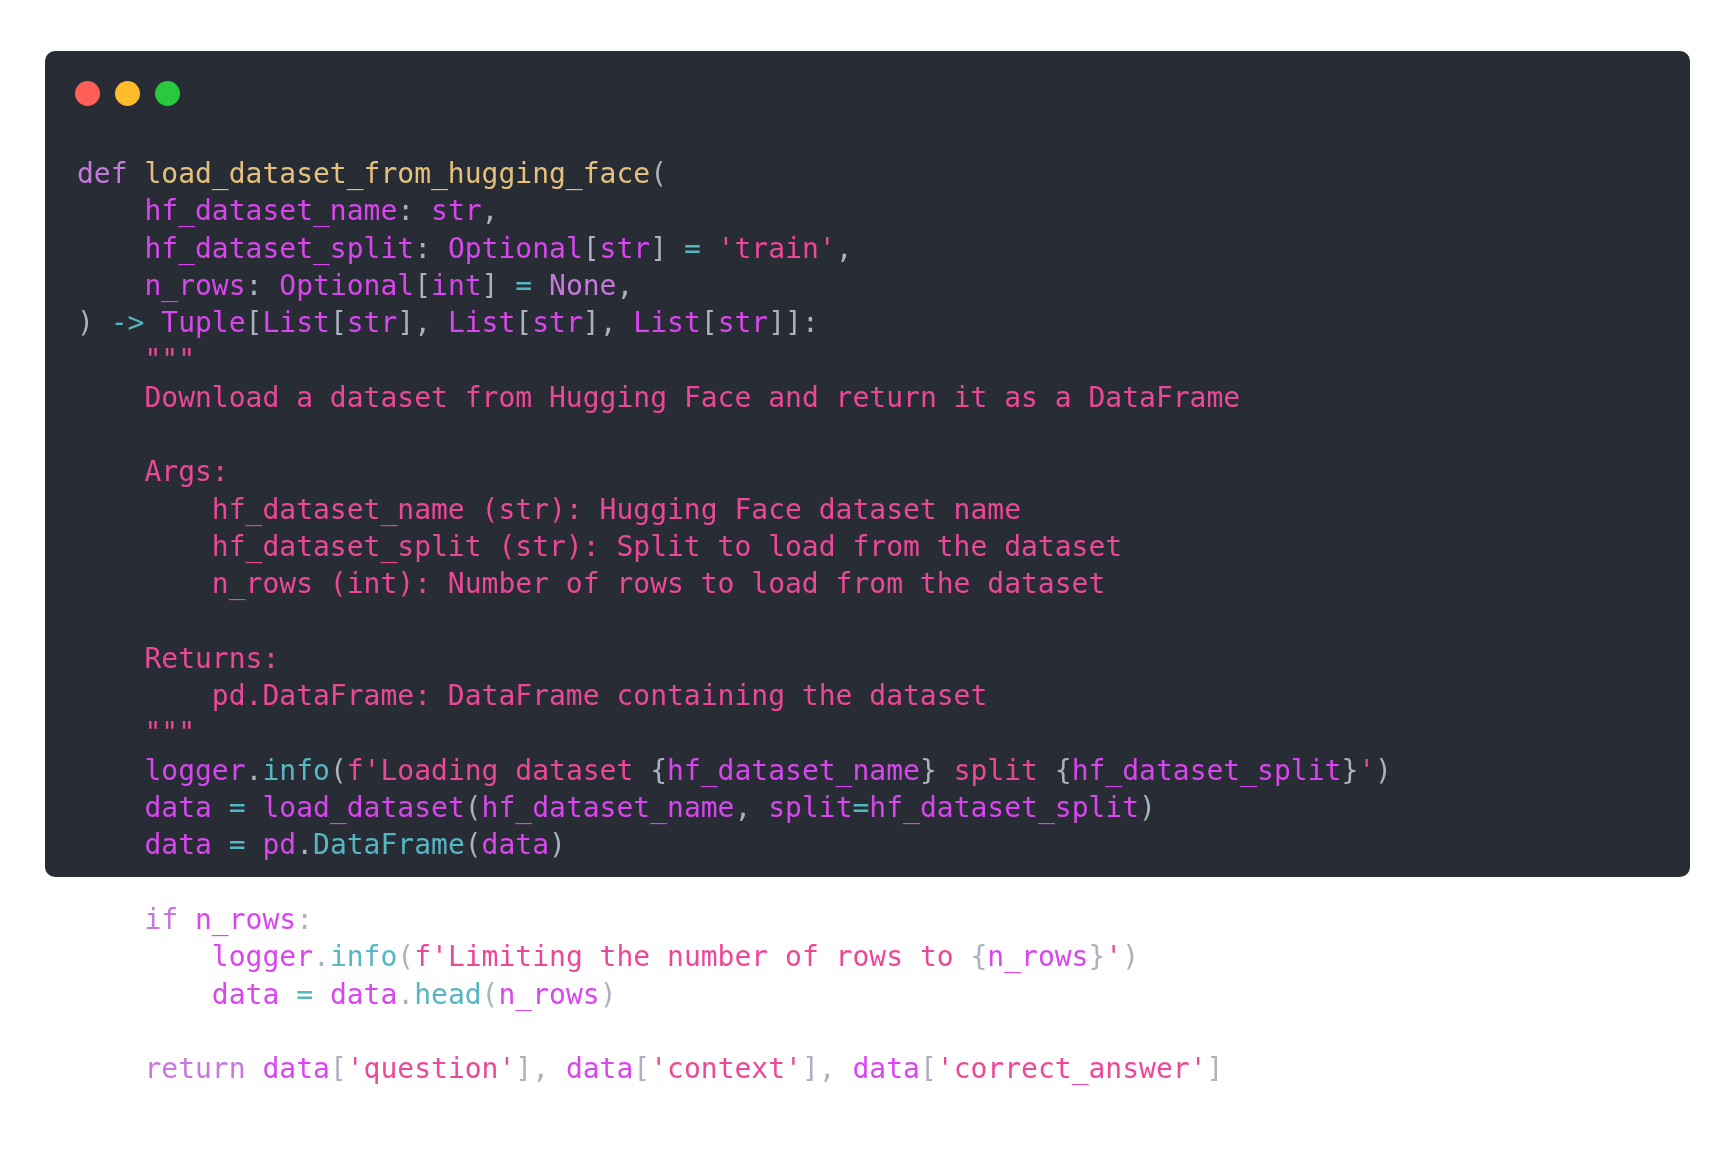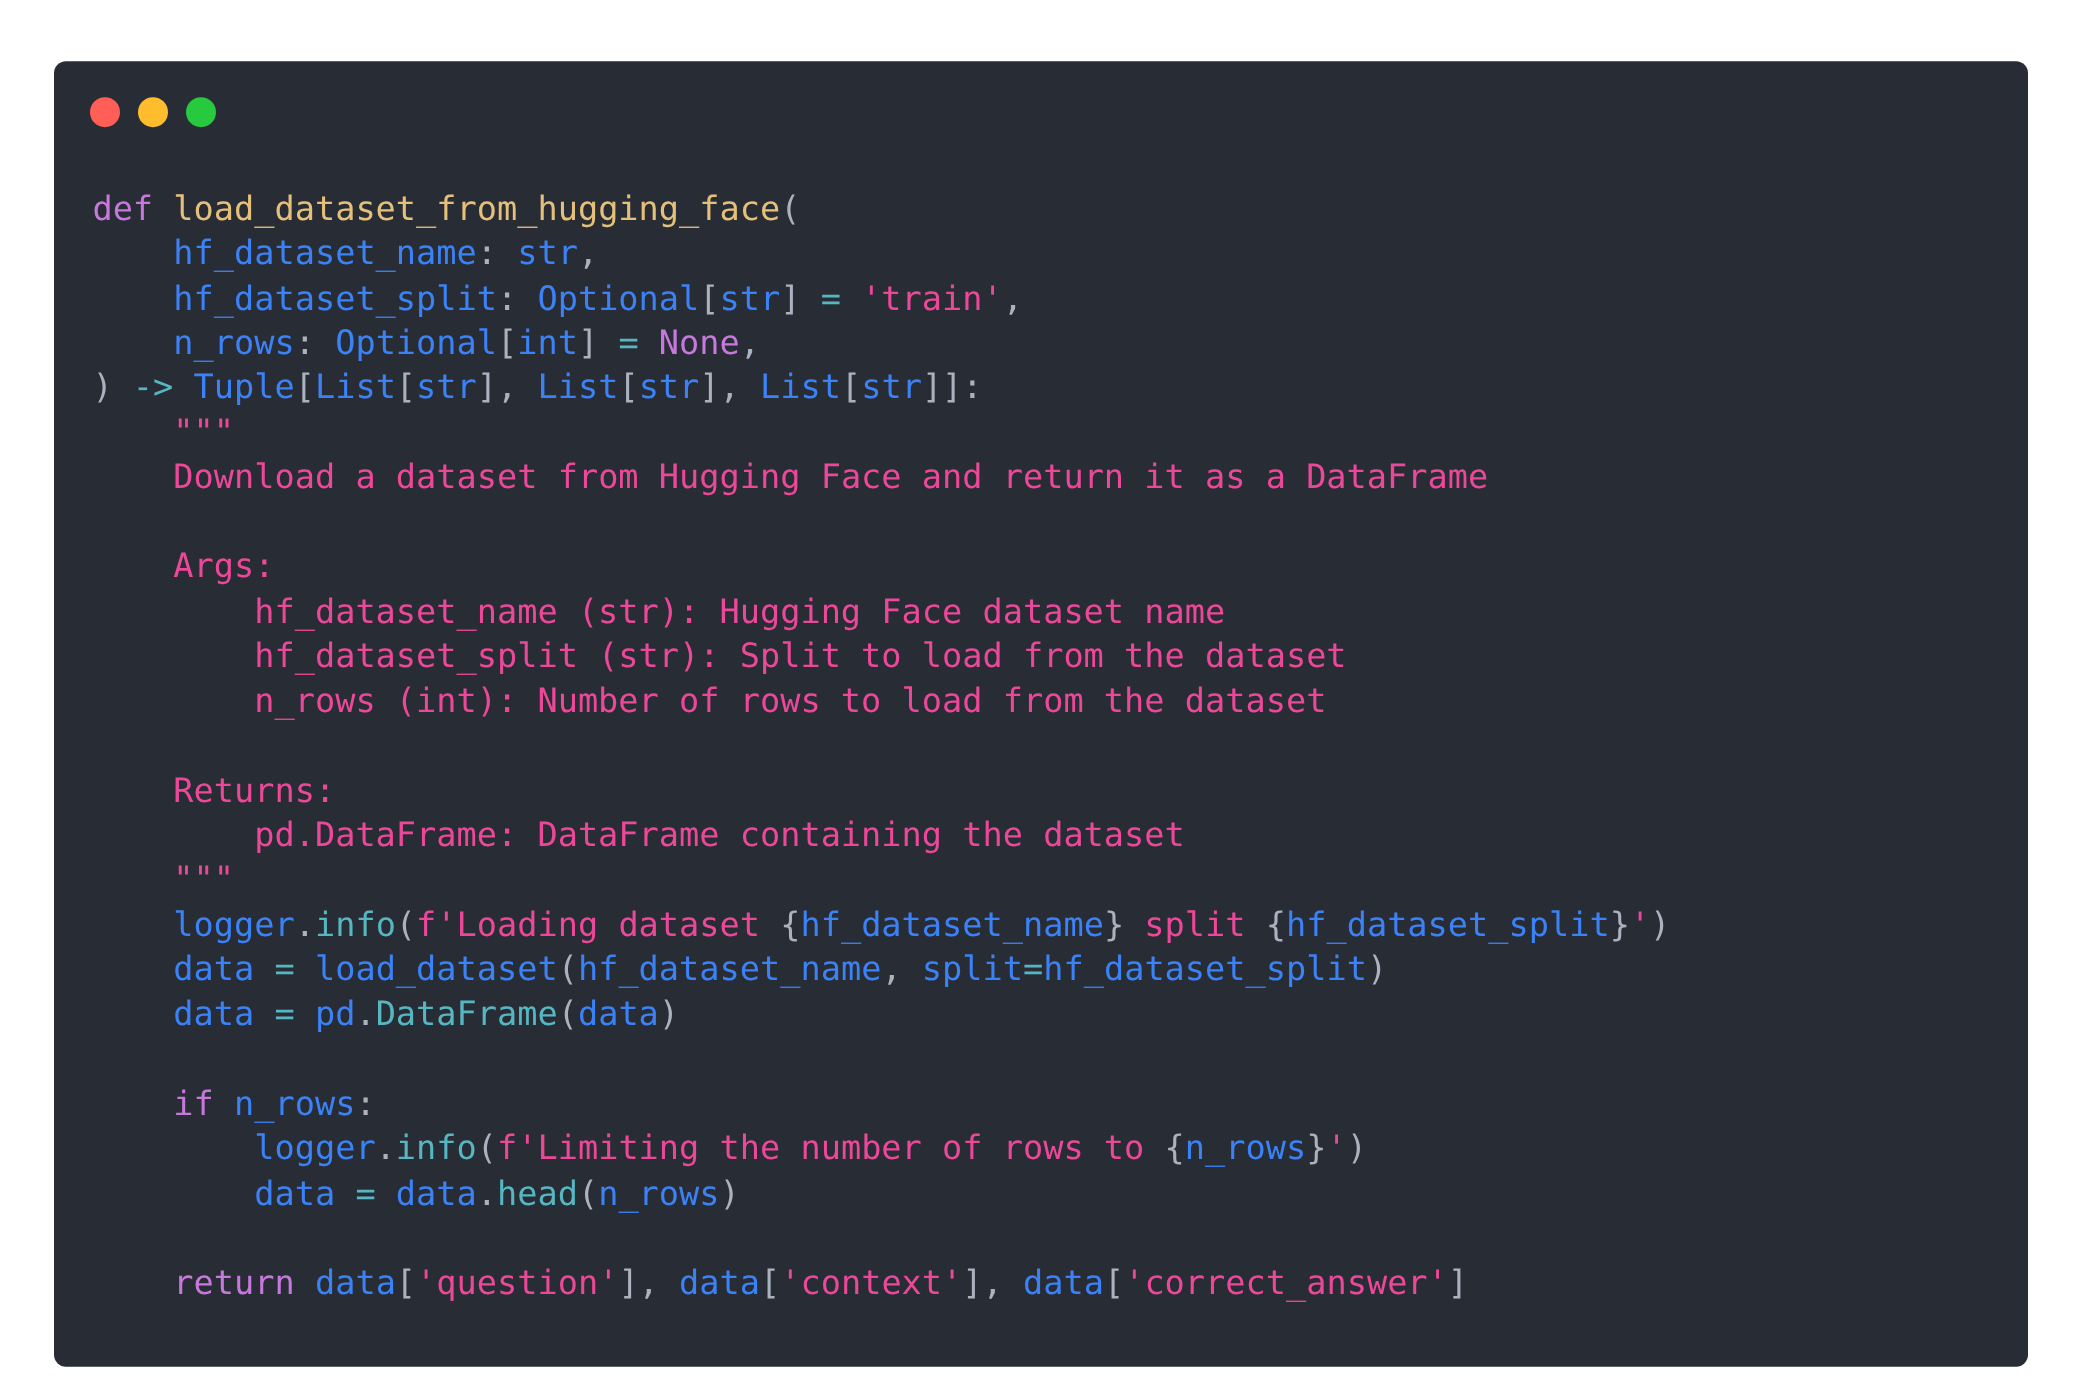--- a/index.html
+++ b/index.html
@@ -1,34 +1,34 @@
 <!DOCTYPE html>
 <html><head>
 <meta charset="utf-8">
 <style>
   html, body { margin:0; padding:0; background:#ffffff; }
   body { width:1734px; height:1150px; position:relative; overflow:hidden; }
   .window {
-    position:absolute; left:45px; top:51px; width:1645px; height:1088px;
+    position:absolute; left:45px; top:51px; width:1645px; height:826px;
     background:#282c34; border-radius:10px;
   }
   .dots { position:absolute; left:30px; top:30px; height:25px; }
   .dot { position:absolute; top:0; width:25px; height:25px; border-radius:50%; }
   .dot.red { left:0; background:#ff5f56; }
   .dot.yellow { left:40px; background:#ffbd2e; }
   .dot.green { left:80px; background:#27c93f; }
   .code {
     position:absolute; left:32px; top:104px; margin:0;
     font-family:"DejaVu Sans Mono", monospace; font-size:28px; line-height:37.3px;
     color:#abb2bf; white-space:pre;
   }
   .line { height:37.3px; display:block; }
   .kw { color:#c678dd; }
   .fn { color:#e5c07b; }
-  .var { color:#3b82f6; }
+  .var { color:#d946ef; }
   .str { color:#ec4899; }
   .op { color:#56b6c2; }
   .pn { color:#abb2bf; }
 </style>
 </head>
 <body>
 
 <div class="window">
   <div class="dots">
     <span class="dot red"></span>

